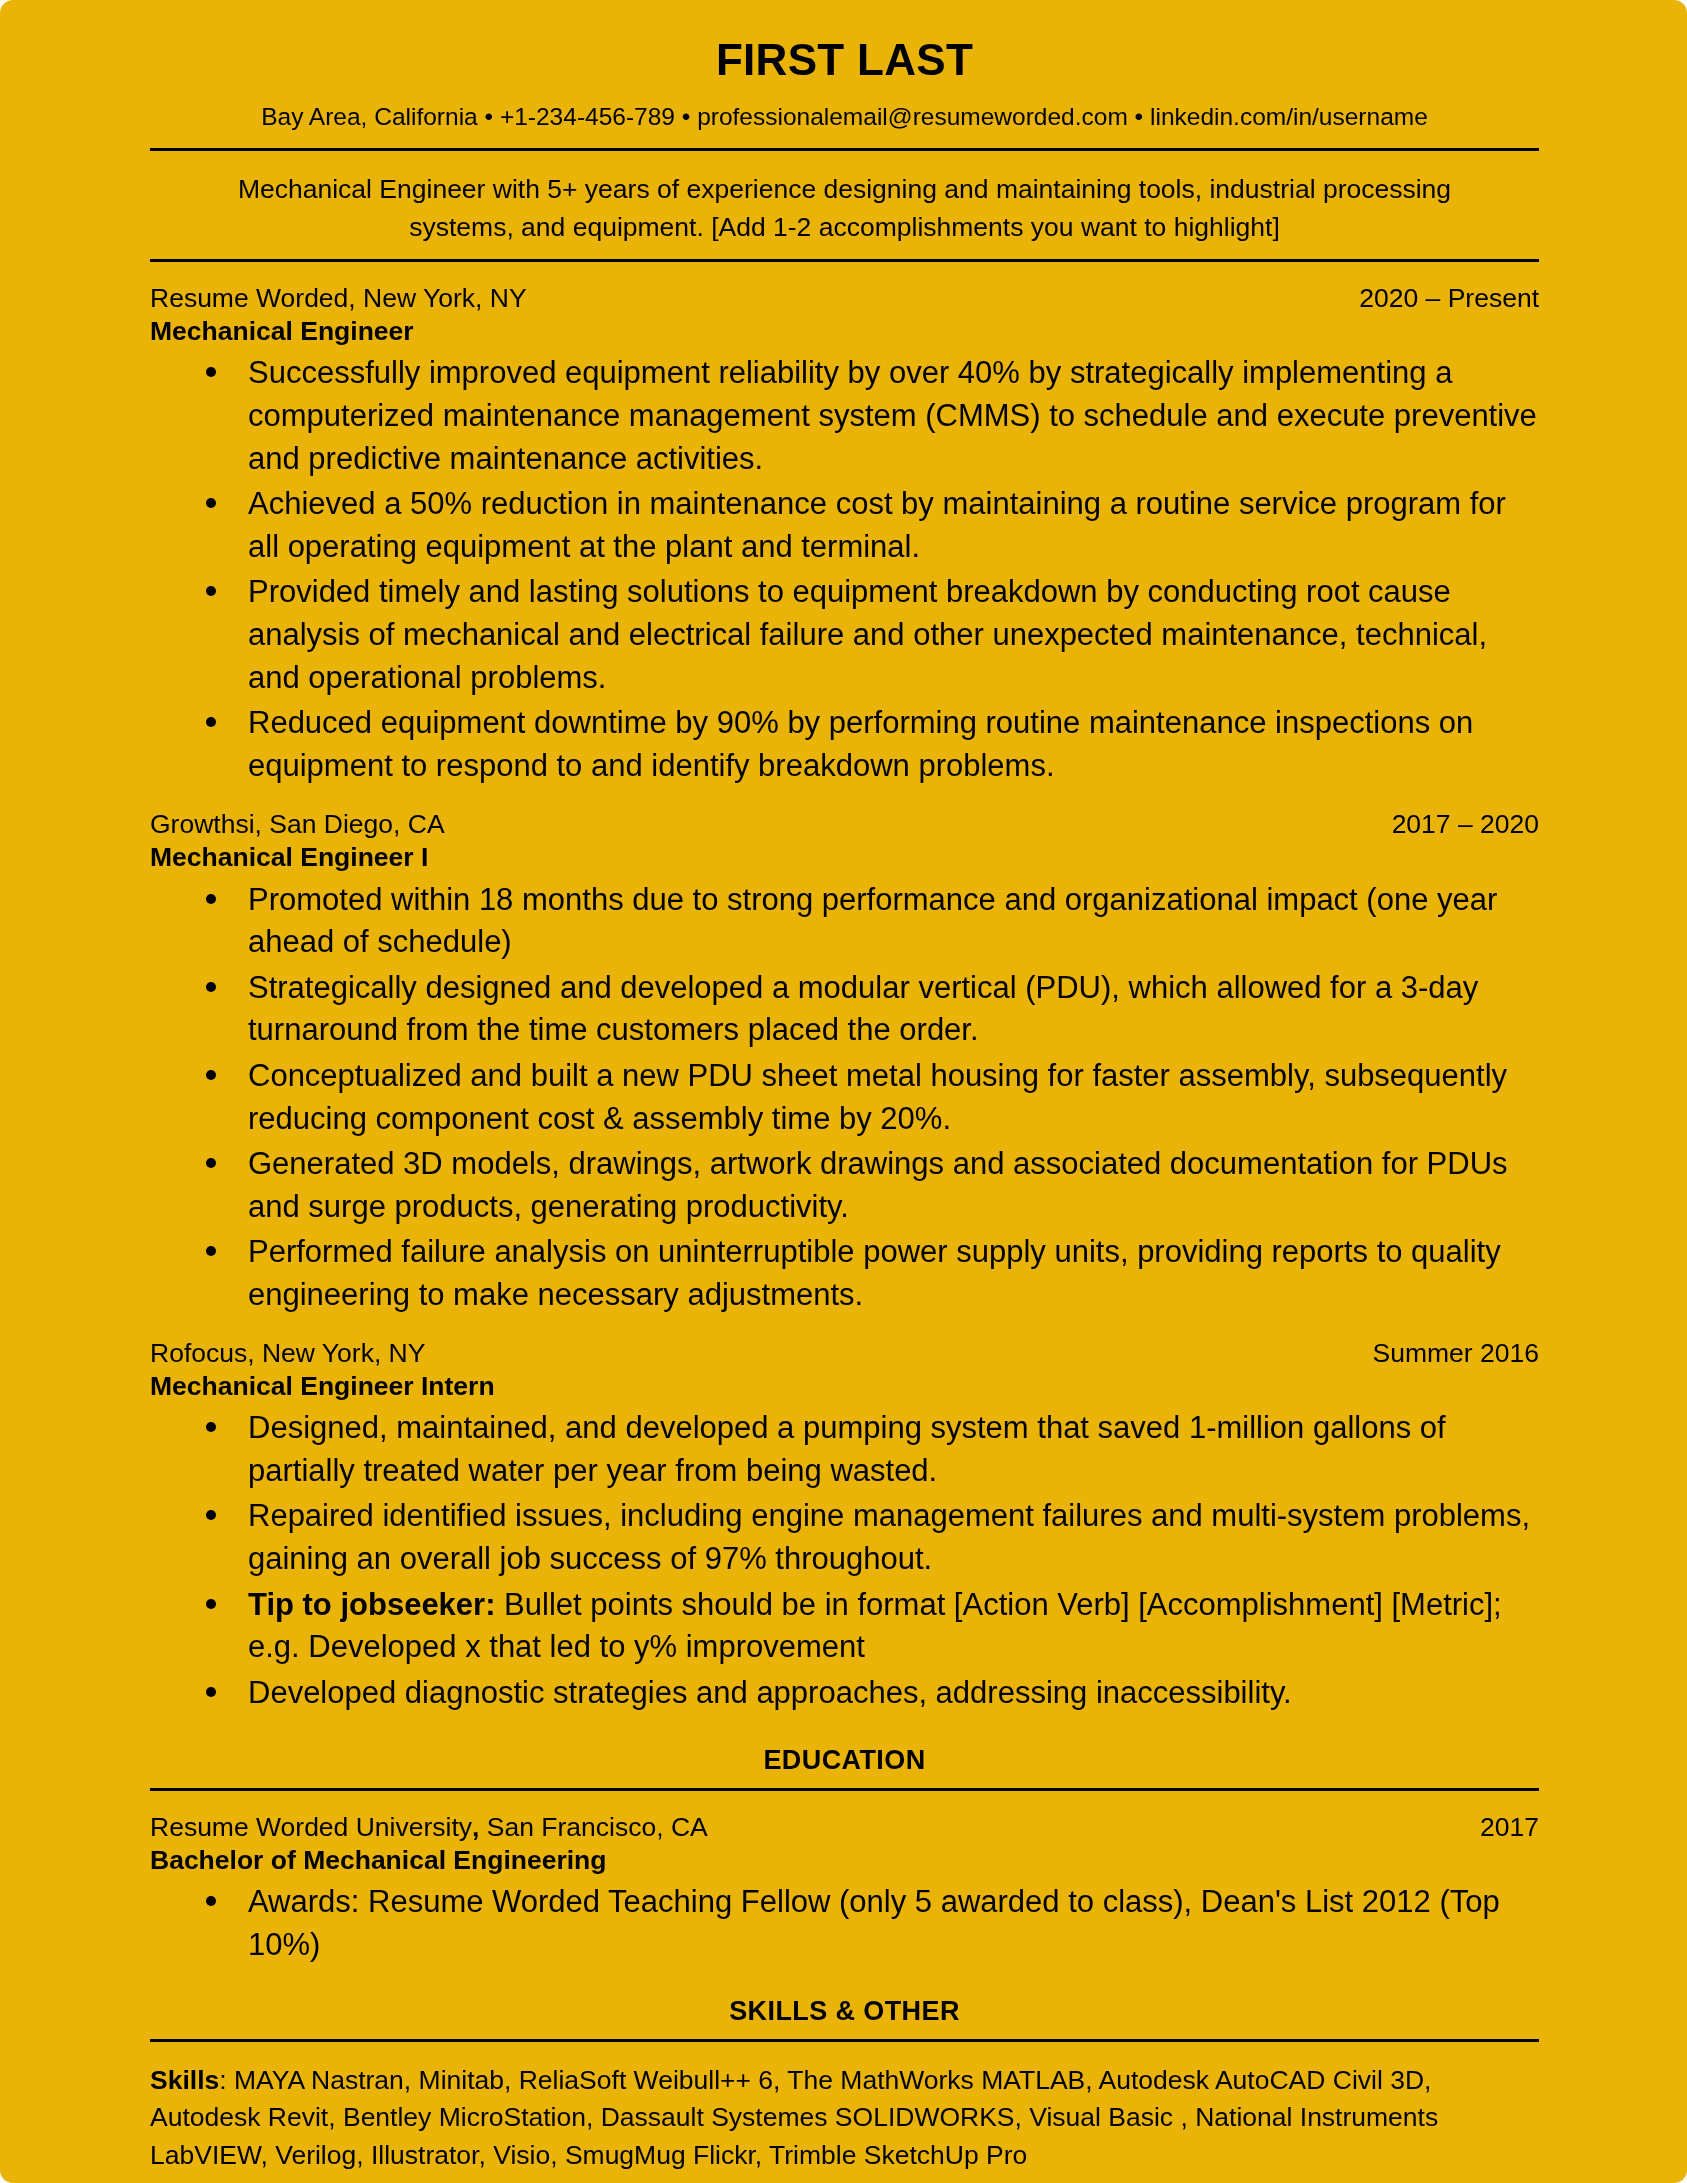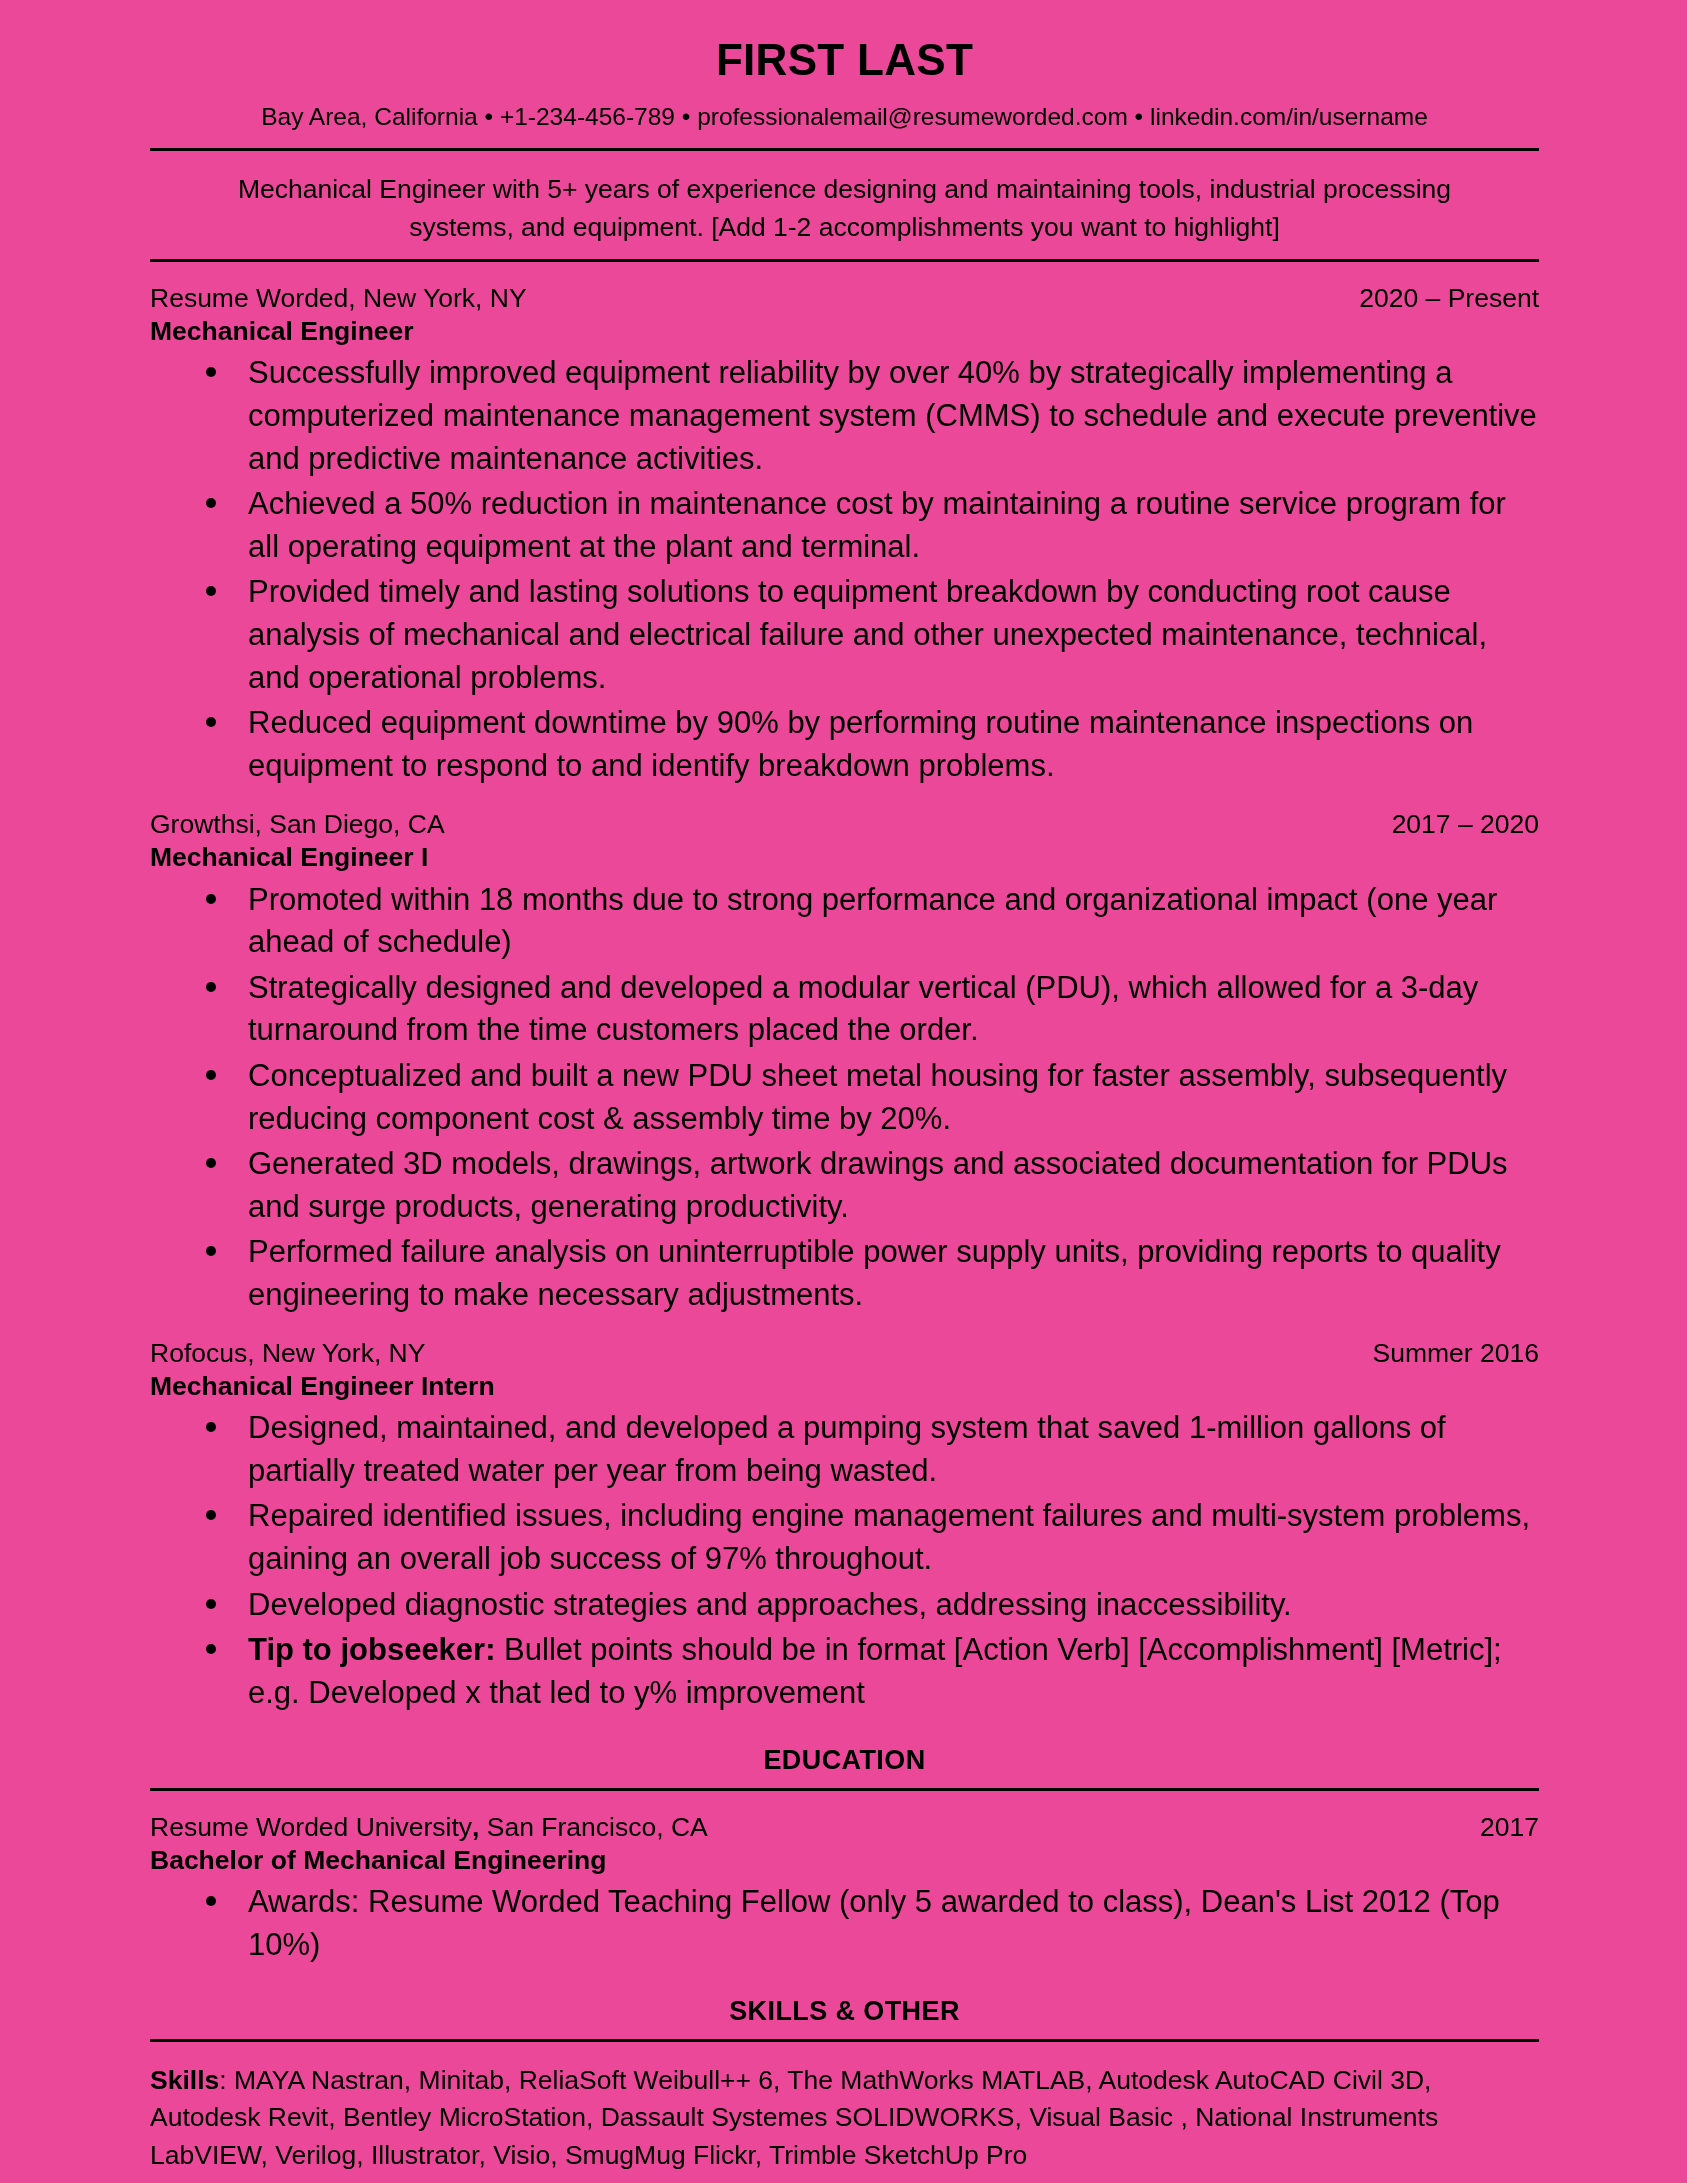--- a/index.html
+++ b/index.html
@@ -13,21 +13,22 @@
     font-family: "Liberation Sans", "DejaVu Sans", sans-serif;
     color: #000000;
     -webkit-font-smoothing: antialiased;
   }
   .page {
     position: relative;
     width: 1687px;
     height: 2183px;
     box-sizing: border-box;
     padding: 0 150px;
-    background: #ec4899;
+    background: #eab308;
+    border-radius: 13px;
   }
   .inner { width: 1389px; }
 
   
   .name {
     text-align: center;
     font-size: 44px;
     font-weight: 700;
     letter-spacing: 0.3px;
     line-height: 1.0;
@@ -175,22 +176,22 @@
 
     <div class="entry">
       <div class="entry-head">
         <span class="org">Rofocus, New York, NY</span>
         <span class="dates">Summer 2016</span>
       </div>
       <div class="role">Mechanical Engineer Intern</div>
       <ul class="bullets">
         <li>Designed, maintained, and developed a pumping system that saved 1-million gallons of partially treated water per year from being wasted.</li>
         <li>Repaired identified issues, including engine management failures and multi-system problems, gaining an overall job success of 97% throughout.</li>
+        <li><span class="b">Tip to jobseeker:</span><span> Bullet points should be in format [Action Verb] [Accomplishment] [Metric]; e.g. Developed x that led to y% improvement</span></li>
         <li>Developed diagnostic strategies and approaches, addressing inaccessibility.</li>
-        <li><span class="b">Tip to jobseeker:</span><span> Bullet points should be in format [Action Verb] [Accomplishment] [Metric]; e.g. Developed x that led to y% improvement</span></li>
       </ul>
     </div>
 
     <div class="section-head">EDUCATION</div>
     <hr class="section-rule">
 
     <div class="entry">
       <div class="entry-head">
         <span class="org"><span>Resume Worded University</span><span class="b">,</span><span> San Francisco, CA</span></span>
         <span class="dates">2017</span>

